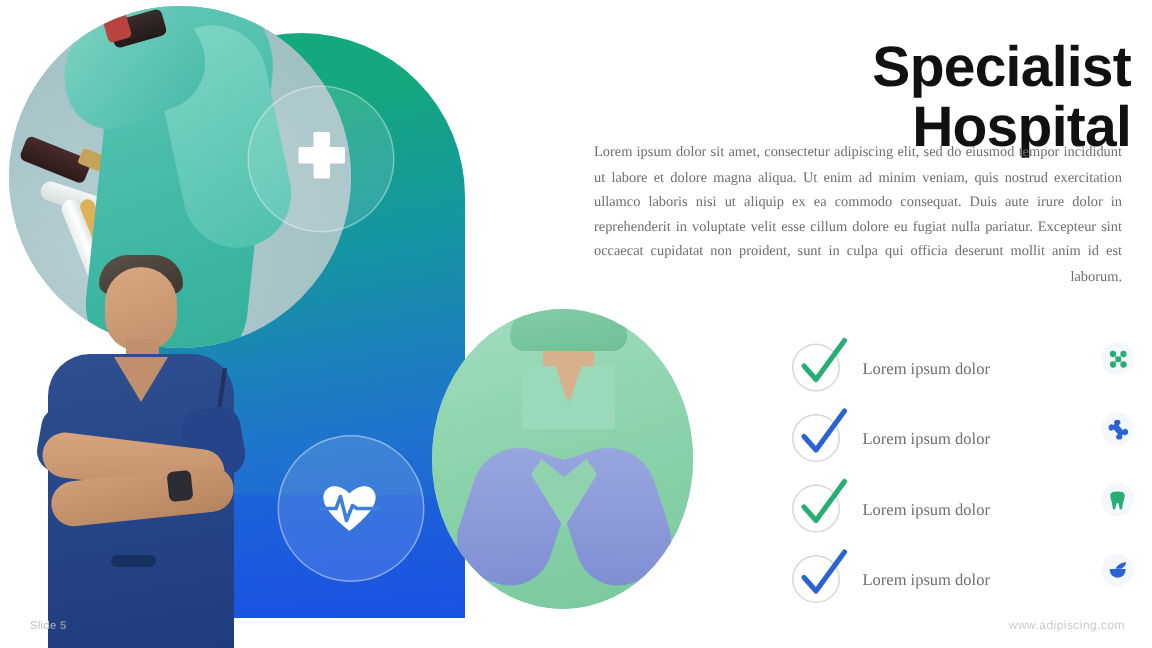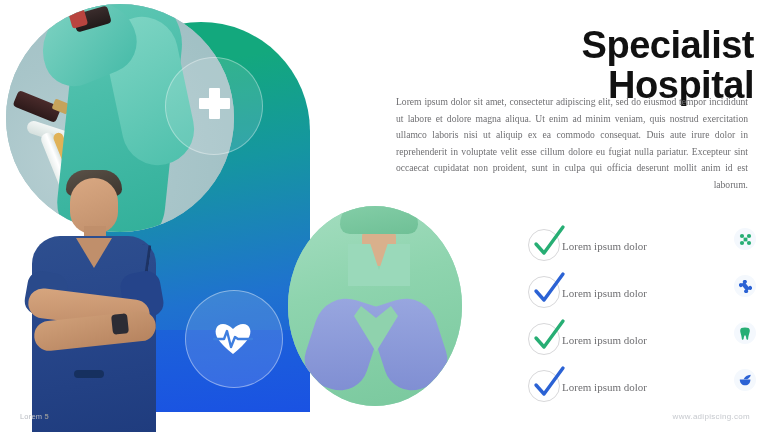--- a/index.html
+++ b/index.html
@@ -187,21 +187,21 @@
 
   .list{position:absolute;left:528px;top:222px;width:228px;}
   .row{position:relative;height:47px;display:flex;align-items:center;}
   .chk{position:relative;width:34px;height:34px;flex:0 0 34px;}
   .chk-ring{
     position:absolute;left:0;top:0;width:32px;height:32px;border-radius:50%;
     border:1.4px solid #d8d8da;box-sizing:border-box;
   }
   .chk svg{position:absolute;left:2px;top:-4px;overflow:visible;}
   .row-label{
-    margin-left:0;font-family:"Liberation Serif",serif;font-size:11px;color:#6f6f72;
+    margin-left:13px;font-family:"Liberation Serif",serif;font-size:11px;color:#6f6f72;
     white-space:nowrap;
   }
   .badge{
     position:absolute;right:0;top:6px;width:22px;height:22px;border-radius:50%;
     background:#f4f8fd;display:flex;align-items:center;justify-content:center;
   }
   .badge svg{display:block;}
 
   
   .slide-num{
@@ -346,18 +346,18 @@
         <svg width="13" height="12" viewBox="0 0 13 12">
           <path d="M0.8 5.4 H11.4 C11.4 9 9.2 11.2 6.1 11.2 C3 11.2 0.8 9 0.8 5.4 Z" fill="#2b62d4"></path>
           <path d="M4.6 5.2 C5.8 2.6 8.4 1 11.6 0.8 C11.9 2.2 10.4 4.2 8.2 5.2 Z" fill="#2b62d4"></path>
         </svg>
       </span>
     </div>
 
   </div>
 
   <div class="slide-num">
-    <span>Lorem</span>
+    <span>Slide</span>
     <b>5</b>
   </div>
   <div class="website">www.adipiscing.com</div>
 
 </div>
 
 </body></html>

